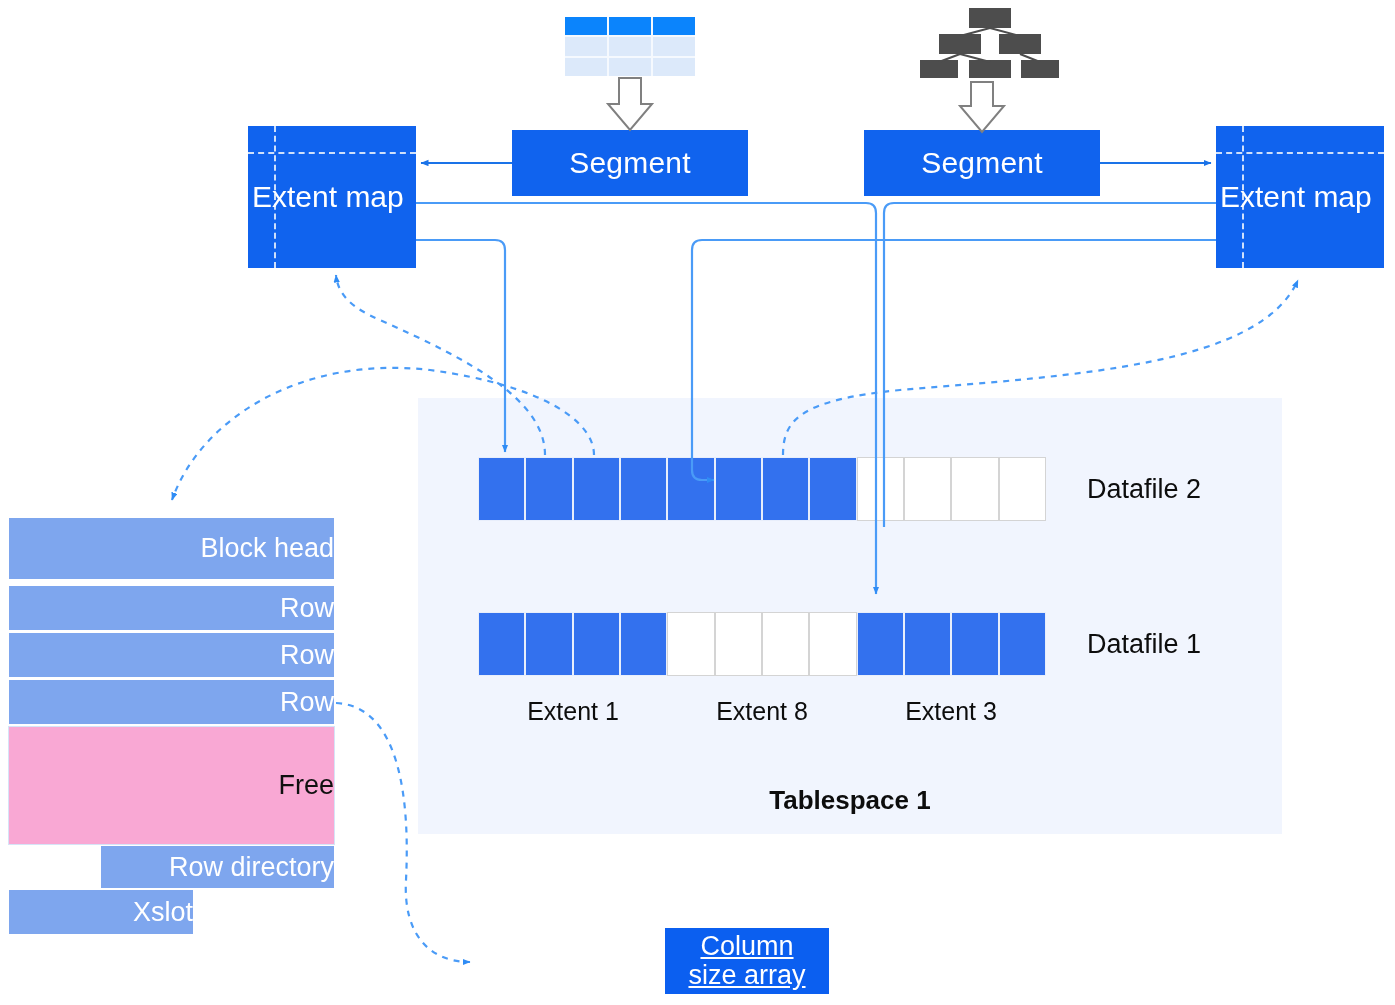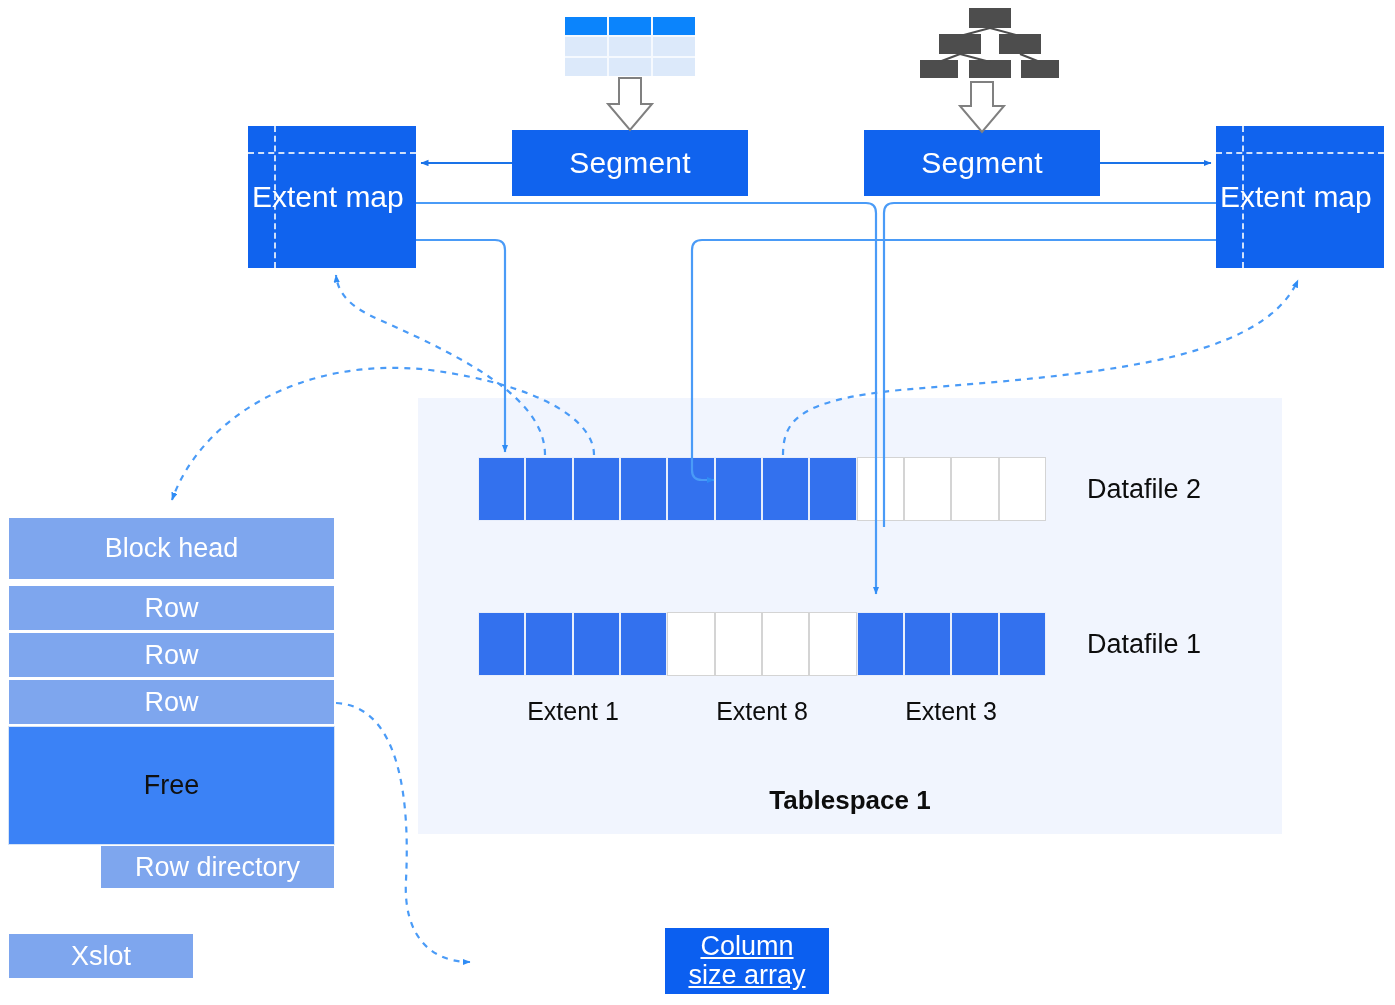--- a/index.html
+++ b/index.html
@@ -32,22 +32,22 @@
   .cell{box-sizing:border-box;border:1px solid #d4d4d4;}
   .cell.filled{background:#3371ee;border-color:#e8eefb;}
   .cell.empty{background:#ffffff;border-color:#d4d4d4;}
   .df-label{font-size:27px;color:#0d0d0d;white-space:nowrap;}
   .ex-label{font-size:25px;color:#0d0d0d;text-align:center;}
 
   
   .blk{box-sizing:border-box;display:flex;align-items:center;
        justify-content:center;color:#ffffff;font-size:27px;
        border:1px solid #ffffff;}
-  .blk.mid{background:#7ea6ee;}
-  .blk.free{background:#3b82f6;color:#101010;border-color:#d6e4f7;}
+  .blk.mid{background:#7ea6ee;justify-content:flex-end;}
+  .blk.free{background:#f9a8d4;color:#101010;border-color:#d6e4f7;justify-content:flex-end;}
 
   
   .rowseg{box-sizing:border-box;background:#0b5ff0;color:#ffffff;
           display:flex;align-items:center;justify-content:center;
           font-size:27px;text-align:center;line-height:1.08;
           border:1px solid #ffffff;}
 
   
   .tbl-icon{display:grid;grid-template-columns:repeat(3,1fr);
             grid-template-rows:repeat(3,1fr);gap:2px;background:#f5f9fe;}
@@ -161,21 +161,21 @@
   </div>
   <div class="abs blk mid" style="left:8px;top:679px;width:327px;height:46px;">
     <span>Row</span>
   </div>
   <div class="abs blk free" style="left:8px;top:726px;width:327px;height:119px;">
     <span>Free</span>
   </div>
   <div class="abs blk mid" style="left:100px;top:845px;width:235px;height:44px;">
     <span>Row directory</span>
   </div>
-  <div class="abs blk mid" style="left:8px;top:889px;width:186px;height:46px;margin-top:44px;">
+  <div class="abs blk mid" style="left:8px;top:889px;width:186px;height:46px;">
     <span>Xslot</span>
   </div>
 
   <div class="abs rowseg" style="left:664px;top:927px;width:166px;height:68px;text-decoration:underline;">
     <span id="csa-label">Column<br>size array</span>
   </div>
 
   <svg id="wires">
     <defs>
       <marker id="ah" markerWidth="9" markerHeight="9" refX="7.5" refY="3.2" orient="auto" markerUnits="userSpaceOnUse">

